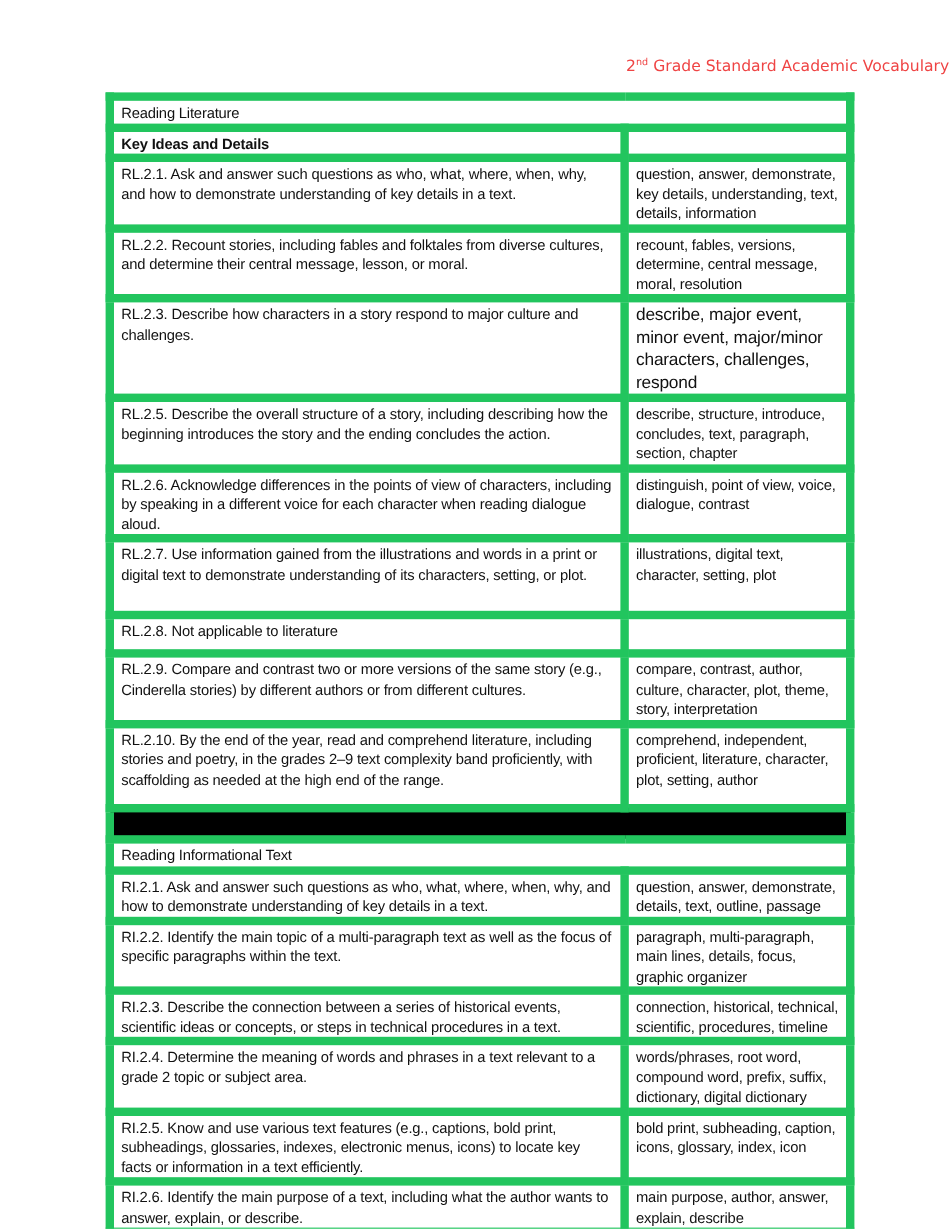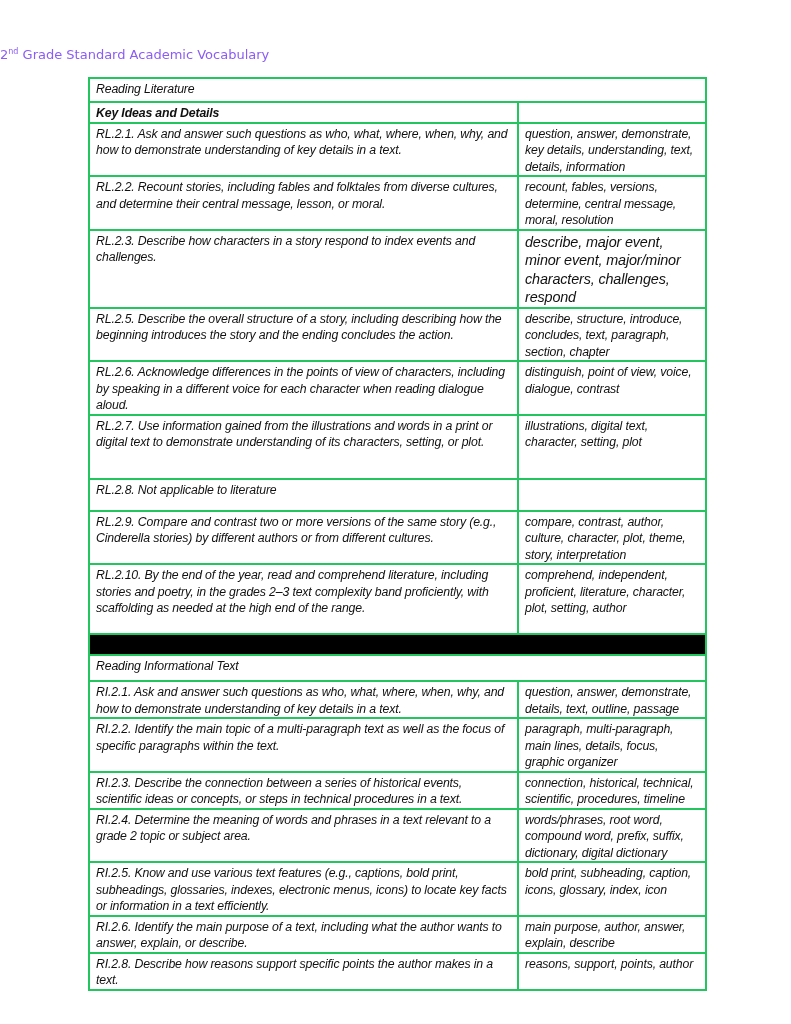--- a/index.html
+++ b/index.html
@@ -1,24 +1,24 @@
 <!DOCTYPE html>
 <html><head>
 <meta charset="utf-8">
 <style>
   html, body { margin:0; padding:0; background:#ffffff; }
   body { width:791px; height:1024px; position:relative; overflow:hidden;
          font-family:"Liberation Sans", sans-serif; color:#111; }
-  .page-title { position:absolute; top:47px; left:0; width:791px; text-align:left;
-                font-family:"DejaVu Sans", sans-serif; font-size:13px; color:#8b5cf6; }
+  .page-title { position:absolute; top:47px; left:0; width:791px; text-align:right;
+                font-family:"DejaVu Sans", sans-serif; font-size:13px; color:#ef4444; }
   .page-title sup { font-size:8px; }
   table.vocab { position:absolute; left:88px; top:77px; width:617px;
                 border-collapse:collapse; table-layout:fixed; }
-  table.vocab td { border:2px solid #22c55e; vertical-align:top; padding:2px 6px 0 6px;
-                   font-size:12.3px; line-height:16.5px; letter-spacing:-0.15px;font-style:italic; }
+  table.vocab td { border:7px solid #22c55e; vertical-align:top; padding:2px 6px 0 6px;
+                   font-size:12.3px; line-height:16.5px; letter-spacing:-0.15px; }
   col.c1 { width:429px; } col.c2 { width:188px; }
   .bold { font-weight:bold; }
   .big { font-size:14.4px !important; line-height:18.5px !important; }
   .blackbar td { background:#000; border-color:#000; height:17px; padding:0; }
 </style>
 </head>
 <body>
 
 <div class="page-title"><span>2</span><sup>nd</sup><span> Grade Standard Academic Vocabulary</span></div>
 
@@ -37,21 +37,21 @@
     </tr>
     <tr style="height:50px">
         <td>RL.2.1. Ask and answer such questions as who, what, where, when, why, and how to demonstrate understanding of key details in a text.</td>
         <td>question, answer, demonstrate, key details, understanding, text, details, information</td>
       </tr>
     <tr style="height:50px">
         <td>RL.2.2. Recount stories, including fables and folktales from diverse cultures, and determine their central message, lesson, or moral.</td>
         <td>recount, fables, versions, determine, central message, moral, resolution</td>
       </tr>
     <tr style="height:52px">
-        <td>RL.2.3. Describe how characters in a story respond to index events and challenges.</td>
+        <td>RL.2.3. Describe how characters in a story respond to major culture and challenges.</td>
         <td class="big">describe, major event, minor event, major/minor characters, challenges, respond</td>
       </tr>
     <tr style="height:50px">
         <td>RL.2.5. Describe the overall structure of a story, including describing how the beginning introduces the story and the ending concludes the action.</td>
         <td>describe, structure, introduce, concludes, text, paragraph, section, chapter</td>
       </tr>
     <tr style="height:50px">
         <td>RL.2.6. Acknowledge differences in the points of view of characters, including by speaking in a different voice for each character when reading dialogue aloud.</td>
         <td>distinguish, point of view, voice, dialogue, contrast</td>
       </tr>
@@ -61,21 +61,21 @@
       </tr>
     <tr style="height:32px">
         <td>RL.2.8.  Not applicable to literature</td>
         <td></td>
       </tr>
     <tr style="height:50px">
         <td>RL.2.9. Compare and contrast two or more versions of the same story (e.g., Cinderella stories) by different authors or from different cultures.</td>
         <td>compare, contrast, author, culture, character, plot, theme, story, interpretation</td>
       </tr>
     <tr style="height:70px">
-        <td>RL.2.10. By the end of the year, read and comprehend literature, including stories and poetry, in the grades 2–3 text complexity band proficiently, with scaffolding as needed at the high end of the range.</td>
+        <td>RL.2.10. By the end of the year, read and comprehend literature, including stories and poetry, in the grades 2–9 text complexity band proficiently, with scaffolding as needed at the high end of the range.</td>
         <td>comprehend, independent, proficient, literature, character, plot, setting, author</td>
       </tr>
 
     <tr class="blackbar">
         <td colspan="2"></td>
       </tr>
 
     <tr style="height:26px">
       <td colspan="2">Reading Informational Text</td>
     </tr>

